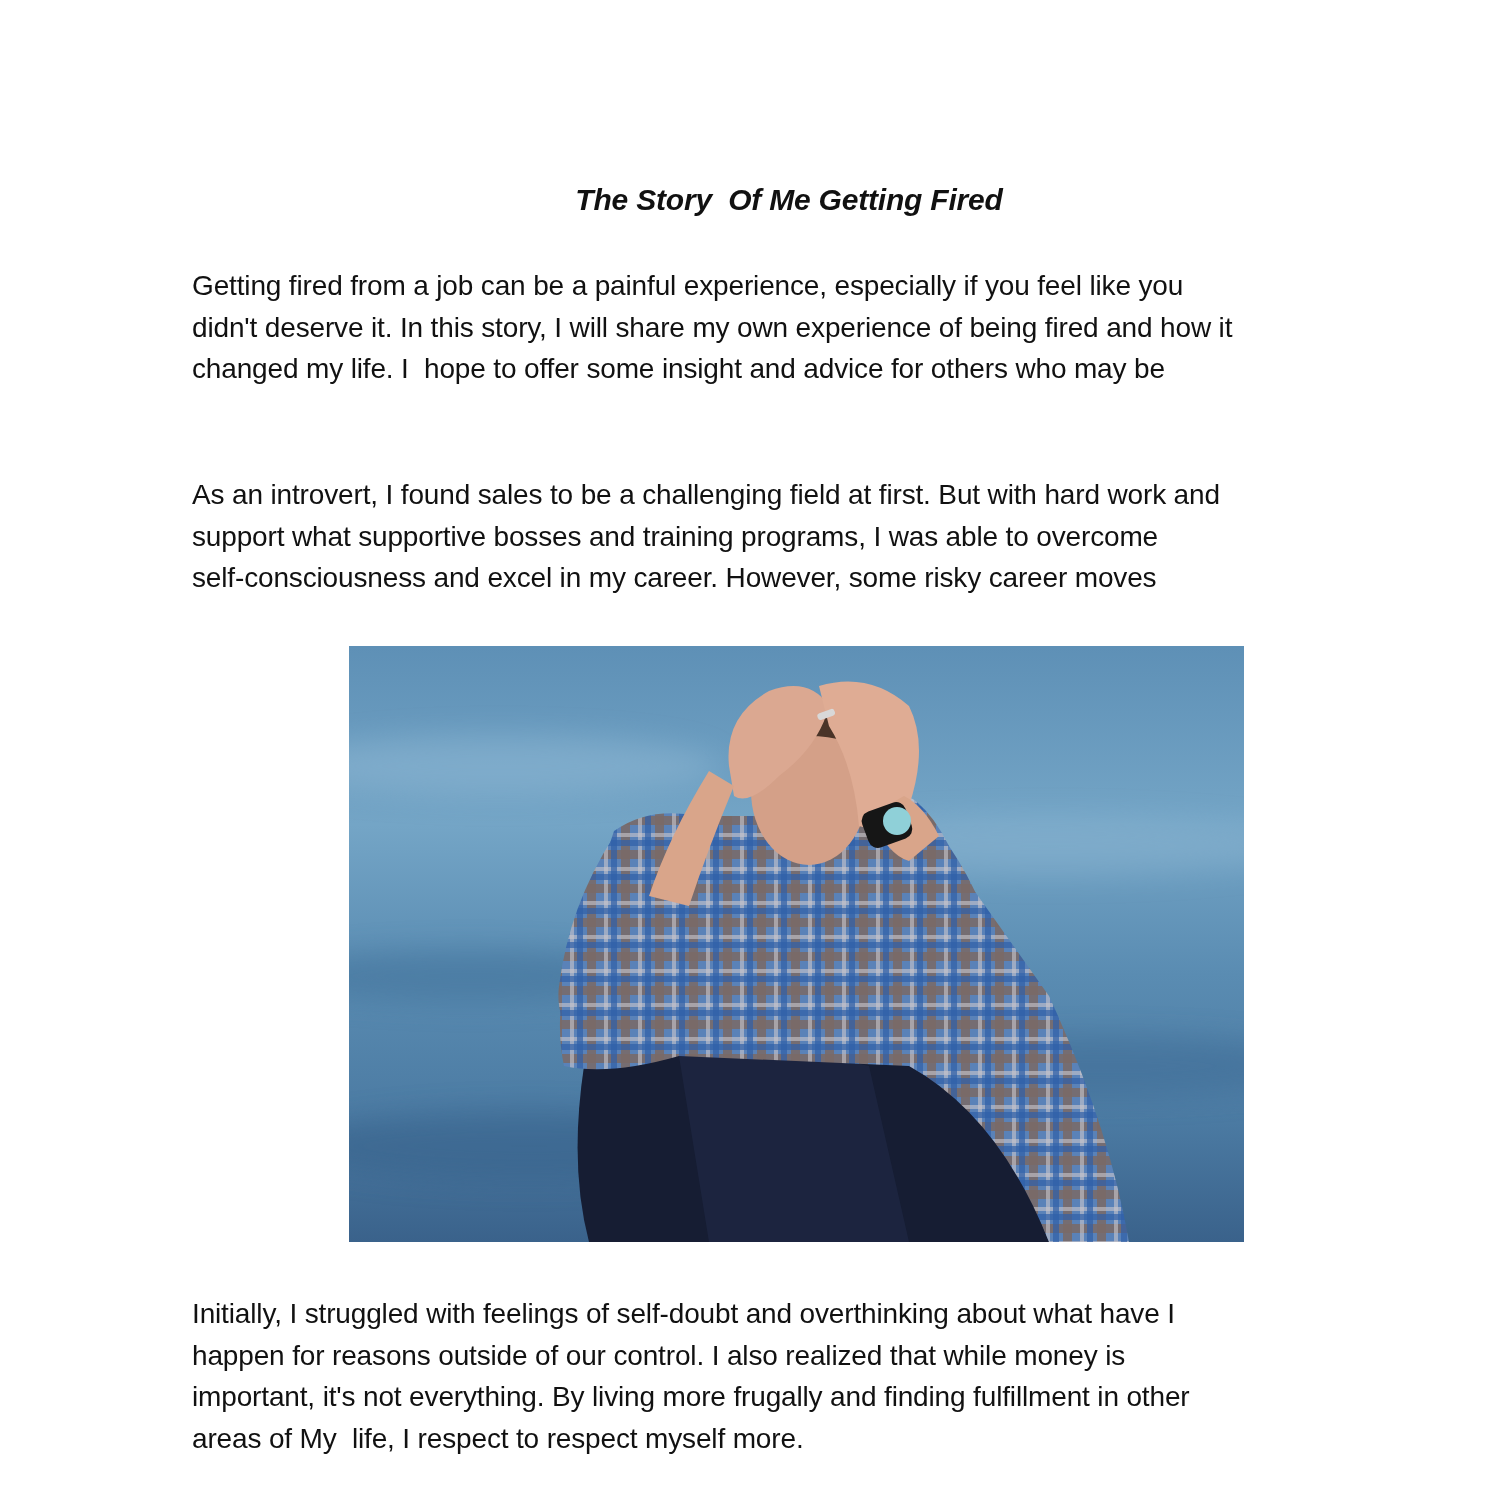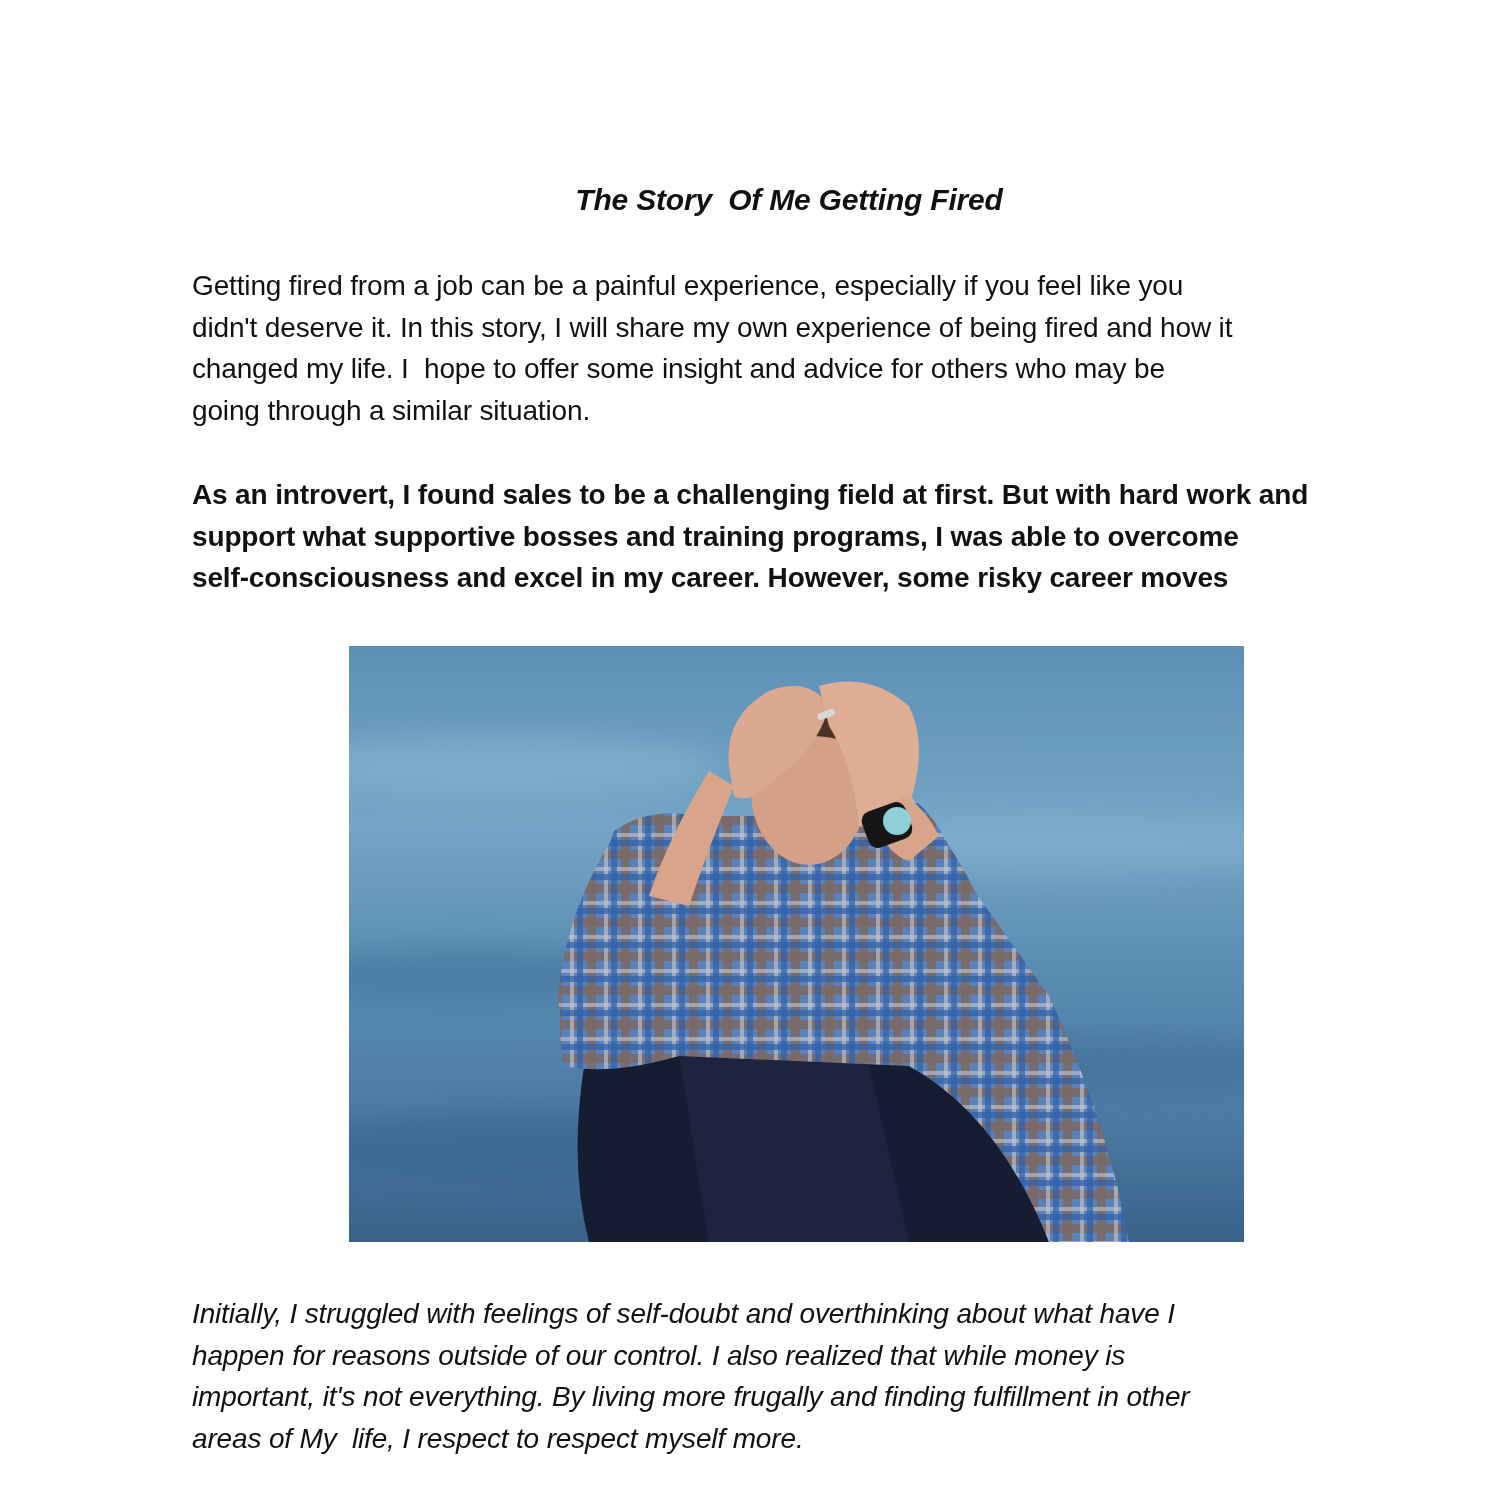--- a/index.html
+++ b/index.html
@@ -42,22 +42,22 @@
       font-size: 28px;
       line-height: 41.7px;
       margin: 0;
       letter-spacing: -0.15px;
     }
     .para .line {
       display: block;
       white-space: pre;
     }
     .p1 { top: 265px; }
-    .p2 { top: 474px; font-weight: bold; }
-    .p3 { top: 1293px; font-style: italic; }
+    .p2 { top: 474px; }
+    .p3 { top: 1293px; }
     .photo {
       position: absolute;
       left: 349px;
       top: 646px;
       width: 895px;
       height: 596px;
       overflow: hidden;
       background: linear-gradient(180deg, #5d8fb5 0%, #6fa0c2 25%, #5a8db3 50%, #4f7fa6 75%, #3e6690 100%);
     }
     .photo svg {
@@ -70,21 +70,20 @@
 <body>
 
 <div class="page">
 
   <div class="title">The Story  Of Me Getting Fired</div>
 
   <div class="para p1">
     <span class="line">Getting fired from a job can be a painful experience, especially if you feel like you</span>
     <span class="line">didn't deserve it. In this story, I will share my own experience of being fired and how it</span>
     <span class="line">changed my life. I  hope to offer some insight and advice for others who may be</span>
-    <span class="line">going through a similar situation.</span>
   </div>
 
   <div class="para p2">
     <span class="line">As an introvert, I found sales to be a challenging field at first. But with hard work and</span>
     <span class="line">support what supportive bosses and training programs, I was able to overcome</span>
     <span class="line">self-consciousness and excel in my career. However, some risky career moves</span>
   </div>
 
   <div class="photo">
     <svg viewBox="0 0 895 596" xmlns="http://www.w3.org/2000/svg">

